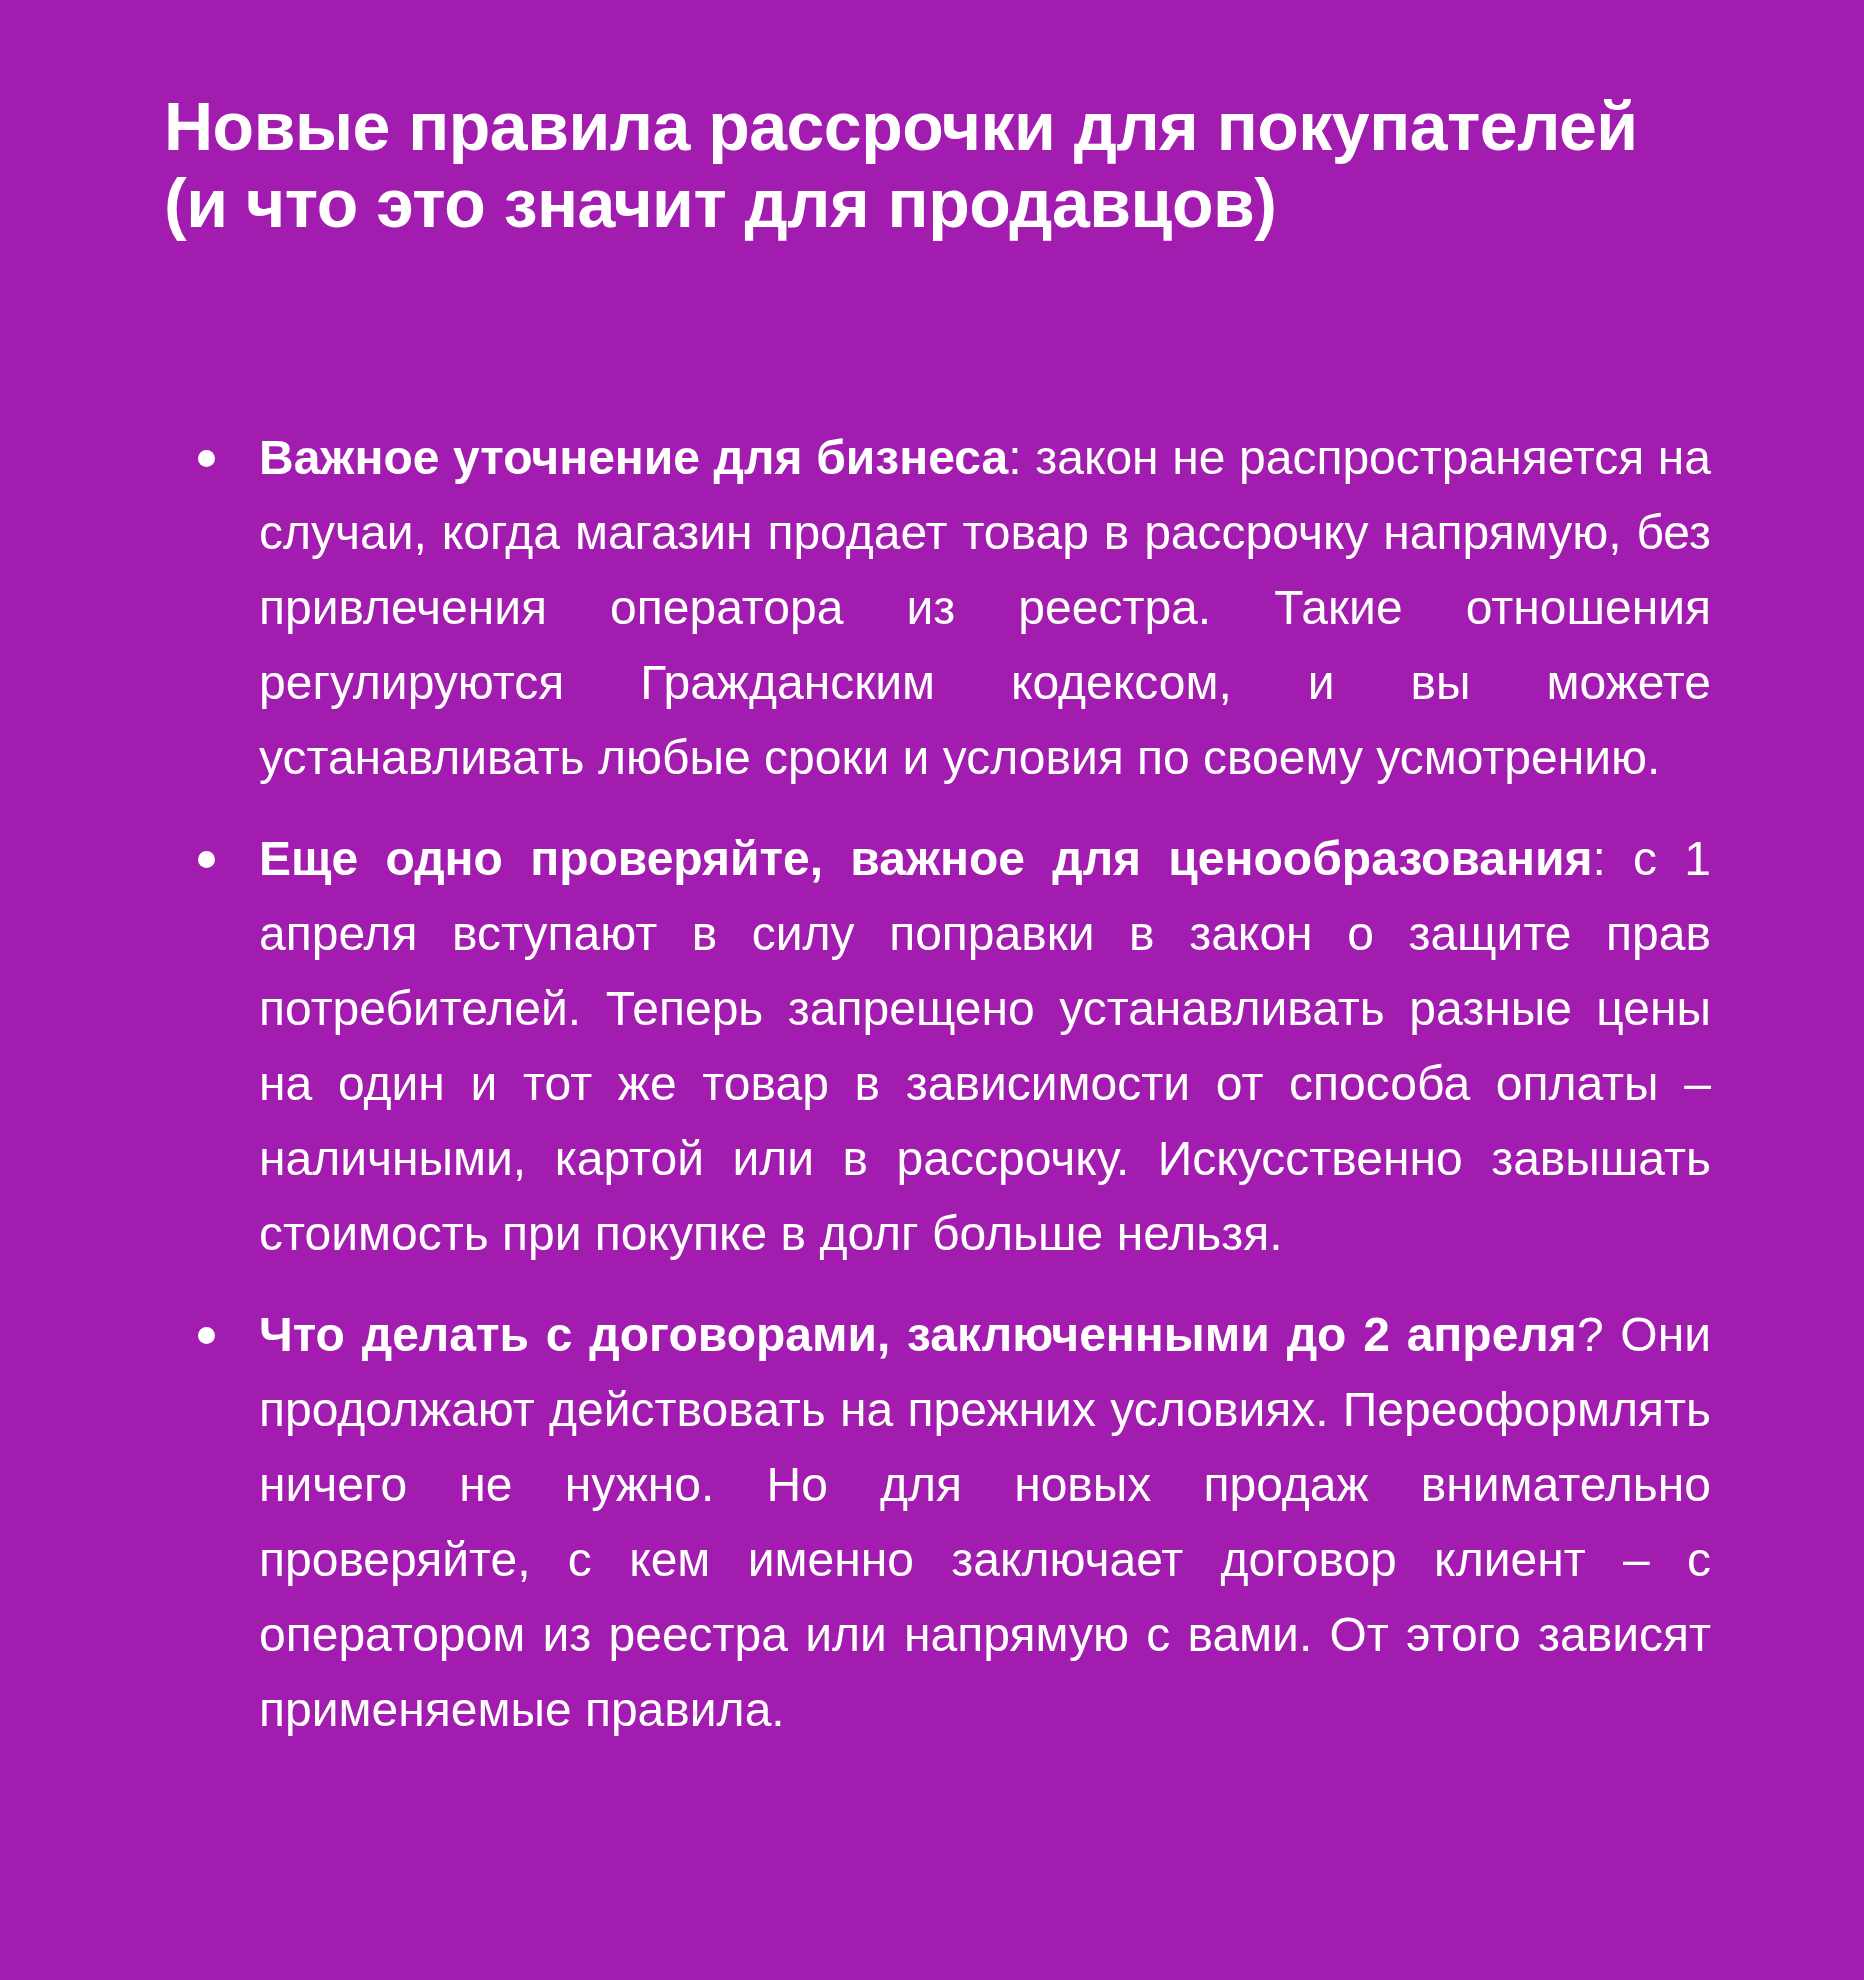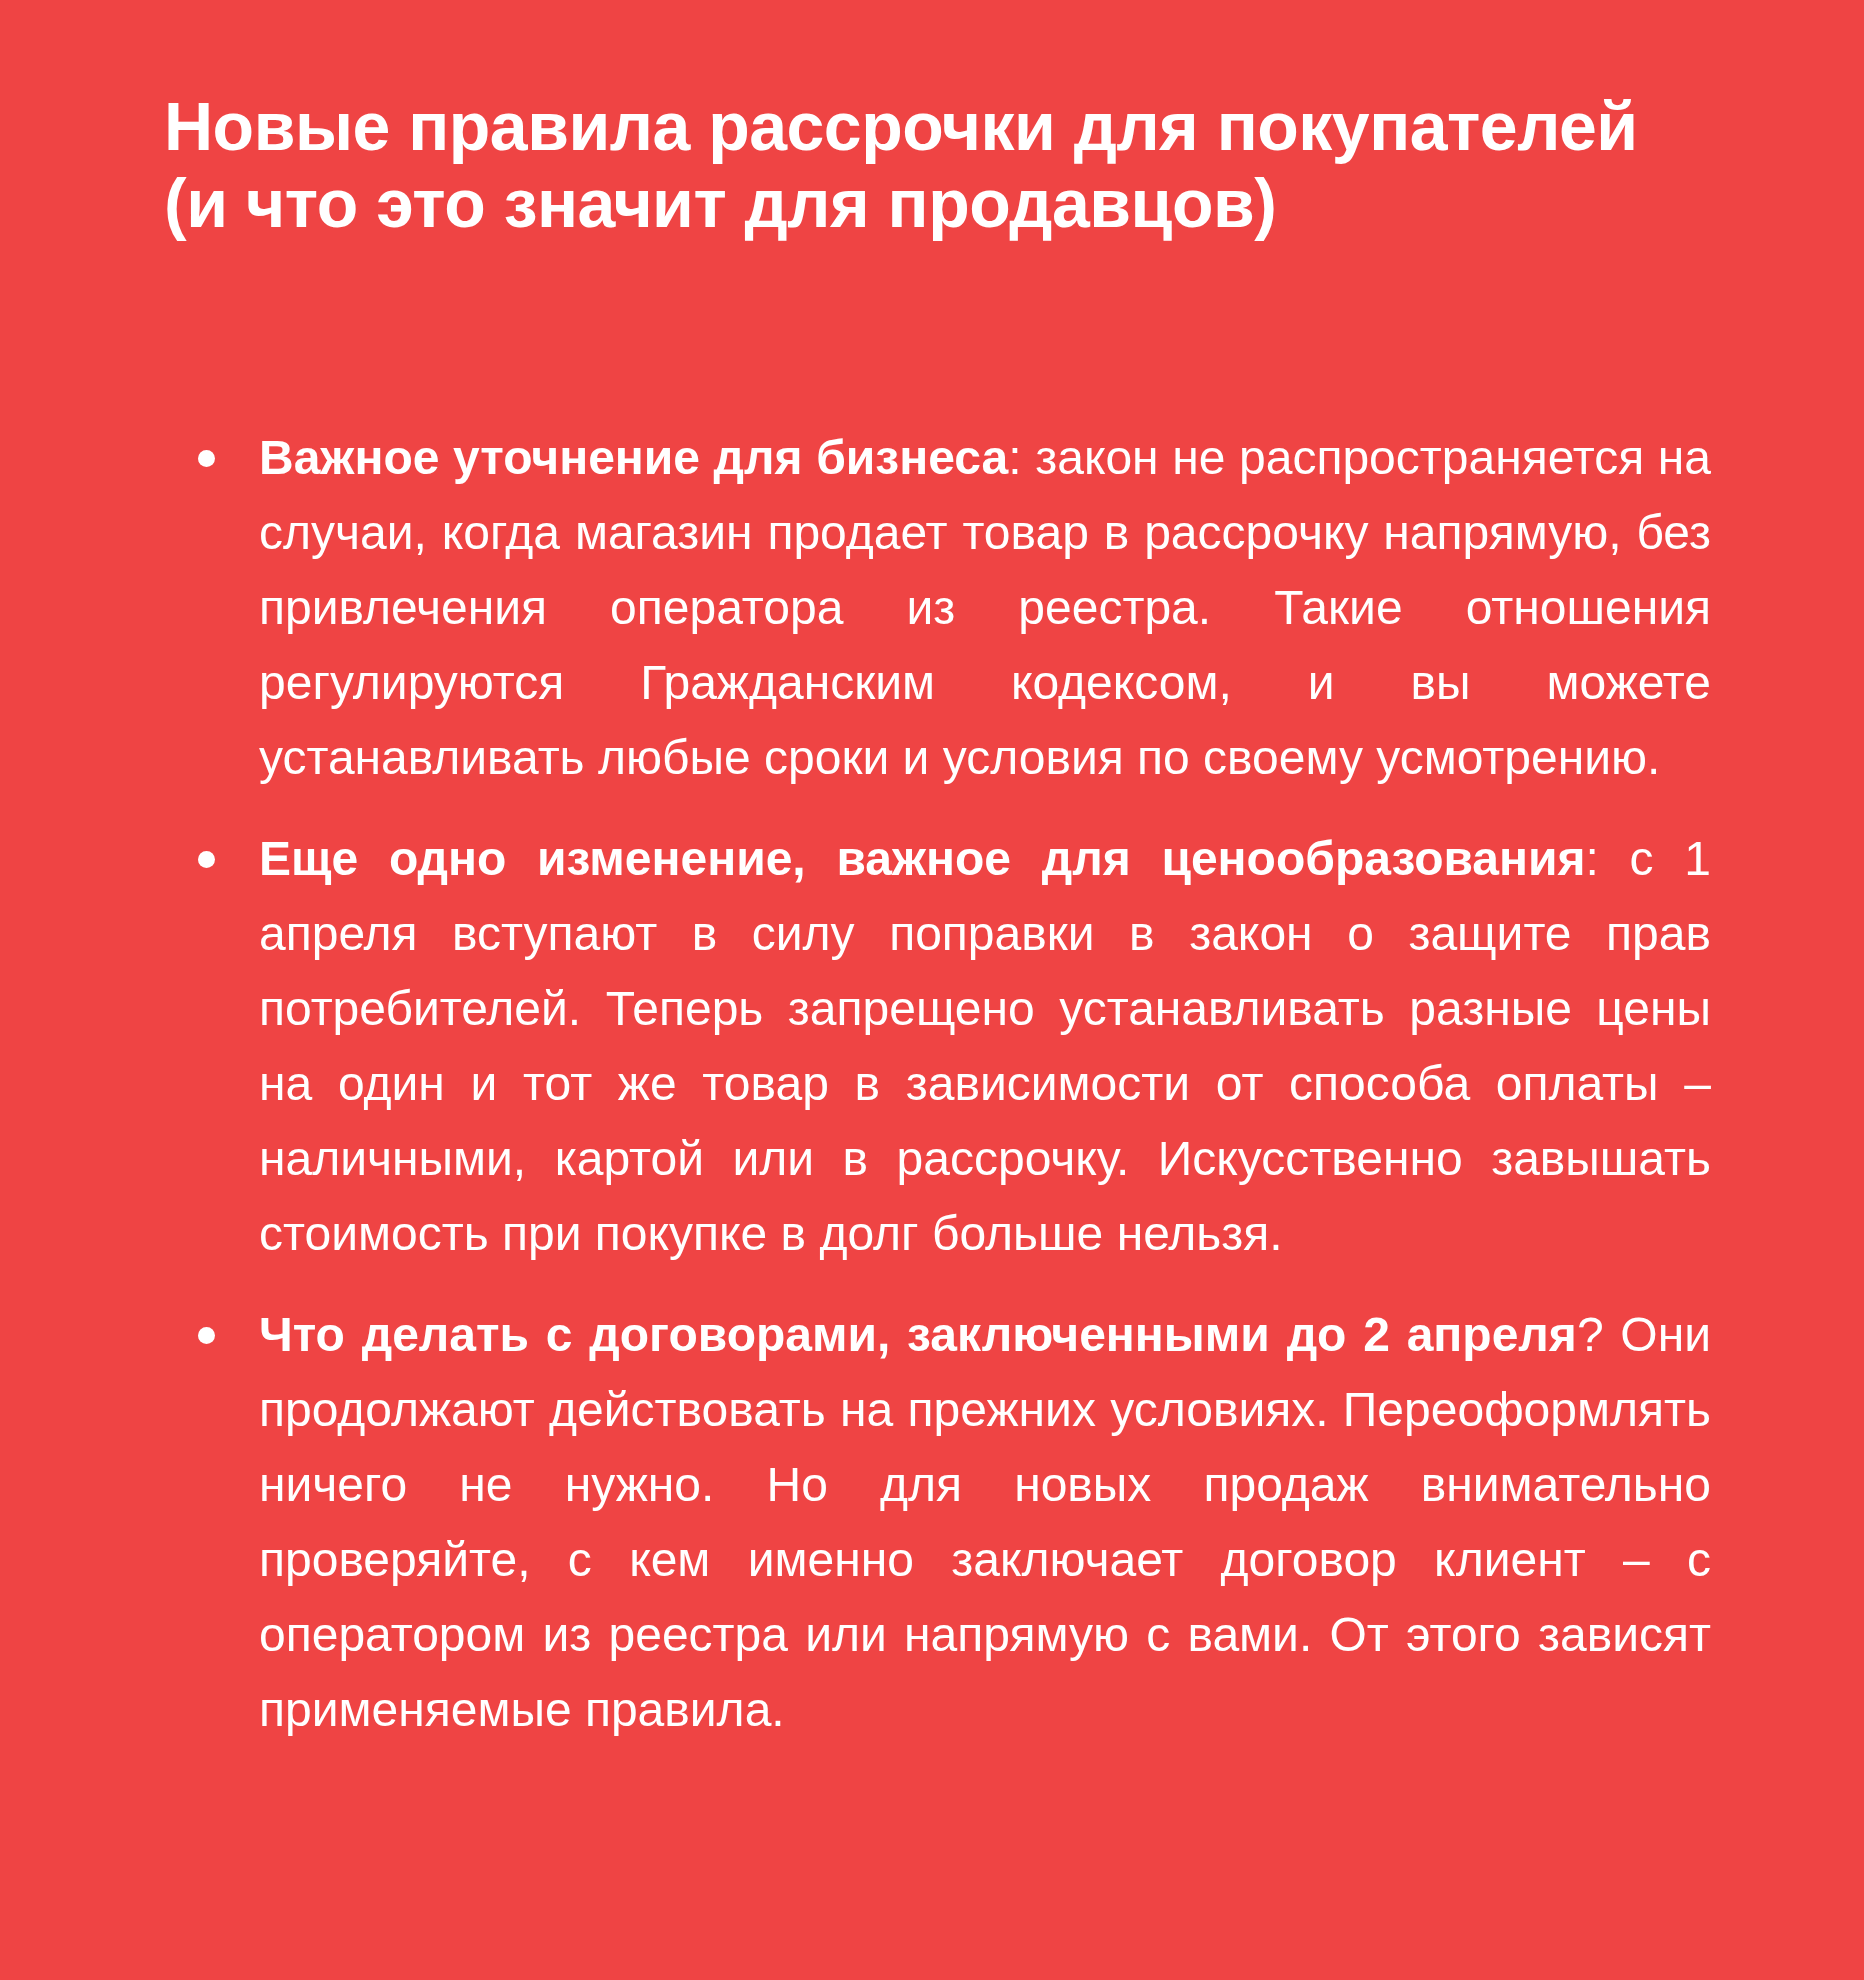--- a/index.html
+++ b/index.html
@@ -14,21 +14,21 @@
     background: #22508f;
     font-family: "Liberation Sans", "DejaVu Sans", sans-serif;
     -webkit-font-smoothing: antialiased;
   }
 
   .slide {
     position: relative;
     width: 1864px;
     height: 1980px;
     box-sizing: border-box;
-    background: #ef4444;
+    background: #a21caf;
   }
 
   
   .slide-title {
     position: absolute;
     left: 164px;
     top: 42px;
     width: 1544px;
     color: #ffffff;
     font-size: 68px;
@@ -94,21 +94,21 @@
 
   <ul class="bullet-list">
 
     <li class="bullet-item">
       <span class="bullet-marker"></span>
       <span class="bullet-lead">Важное уточнение для бизнеса</span><span class="bullet-body">: закон не распространяется на случаи, когда магазин продает товар в рассрочку напрямую, без привлечения оператора из реестра. Такие отношения регулируются Гражданским кодексом, и вы можете устанавливать любые сроки и условия по своему усмотрению.</span>
     </li>
 
     <li class="bullet-item">
       <span class="bullet-marker"></span>
-      <span class="bullet-lead">Еще одно изменение, важное для ценообразования</span><span class="bullet-body">: с 1 апреля вступают в силу поправки в закон о защите прав потребителей. Теперь запрещено устанавливать разные цены на один и тот же товар в зависимости от способа оплаты – наличными, картой или в рассрочку. Искусственно завышать стоимость при покупке в долг больше нельзя.</span>
+      <span class="bullet-lead">Еще одно проверяйте, важное для ценообразования</span><span class="bullet-body">: с 1 апреля вступают в силу поправки в закон о защите прав потребителей. Теперь запрещено устанавливать разные цены на один и тот же товар в зависимости от способа оплаты – наличными, картой или в рассрочку. Искусственно завышать стоимость при покупке в долг больше нельзя.</span>
     </li>
 
     <li class="bullet-item">
       <span class="bullet-marker"></span>
       <span class="bullet-lead">Что делать с договорами, заключенными до 2 апреля</span><span class="bullet-body">? Они продолжают действовать на прежних условиях. Переоформлять ничего не нужно. Но для новых продаж внимательно проверяйте, с кем именно заключает договор клиент – с оператором из реестра или напрямую с вами. От этого зависят применяемые правила.</span>
     </li>
 
   </ul>
 
 </div>

